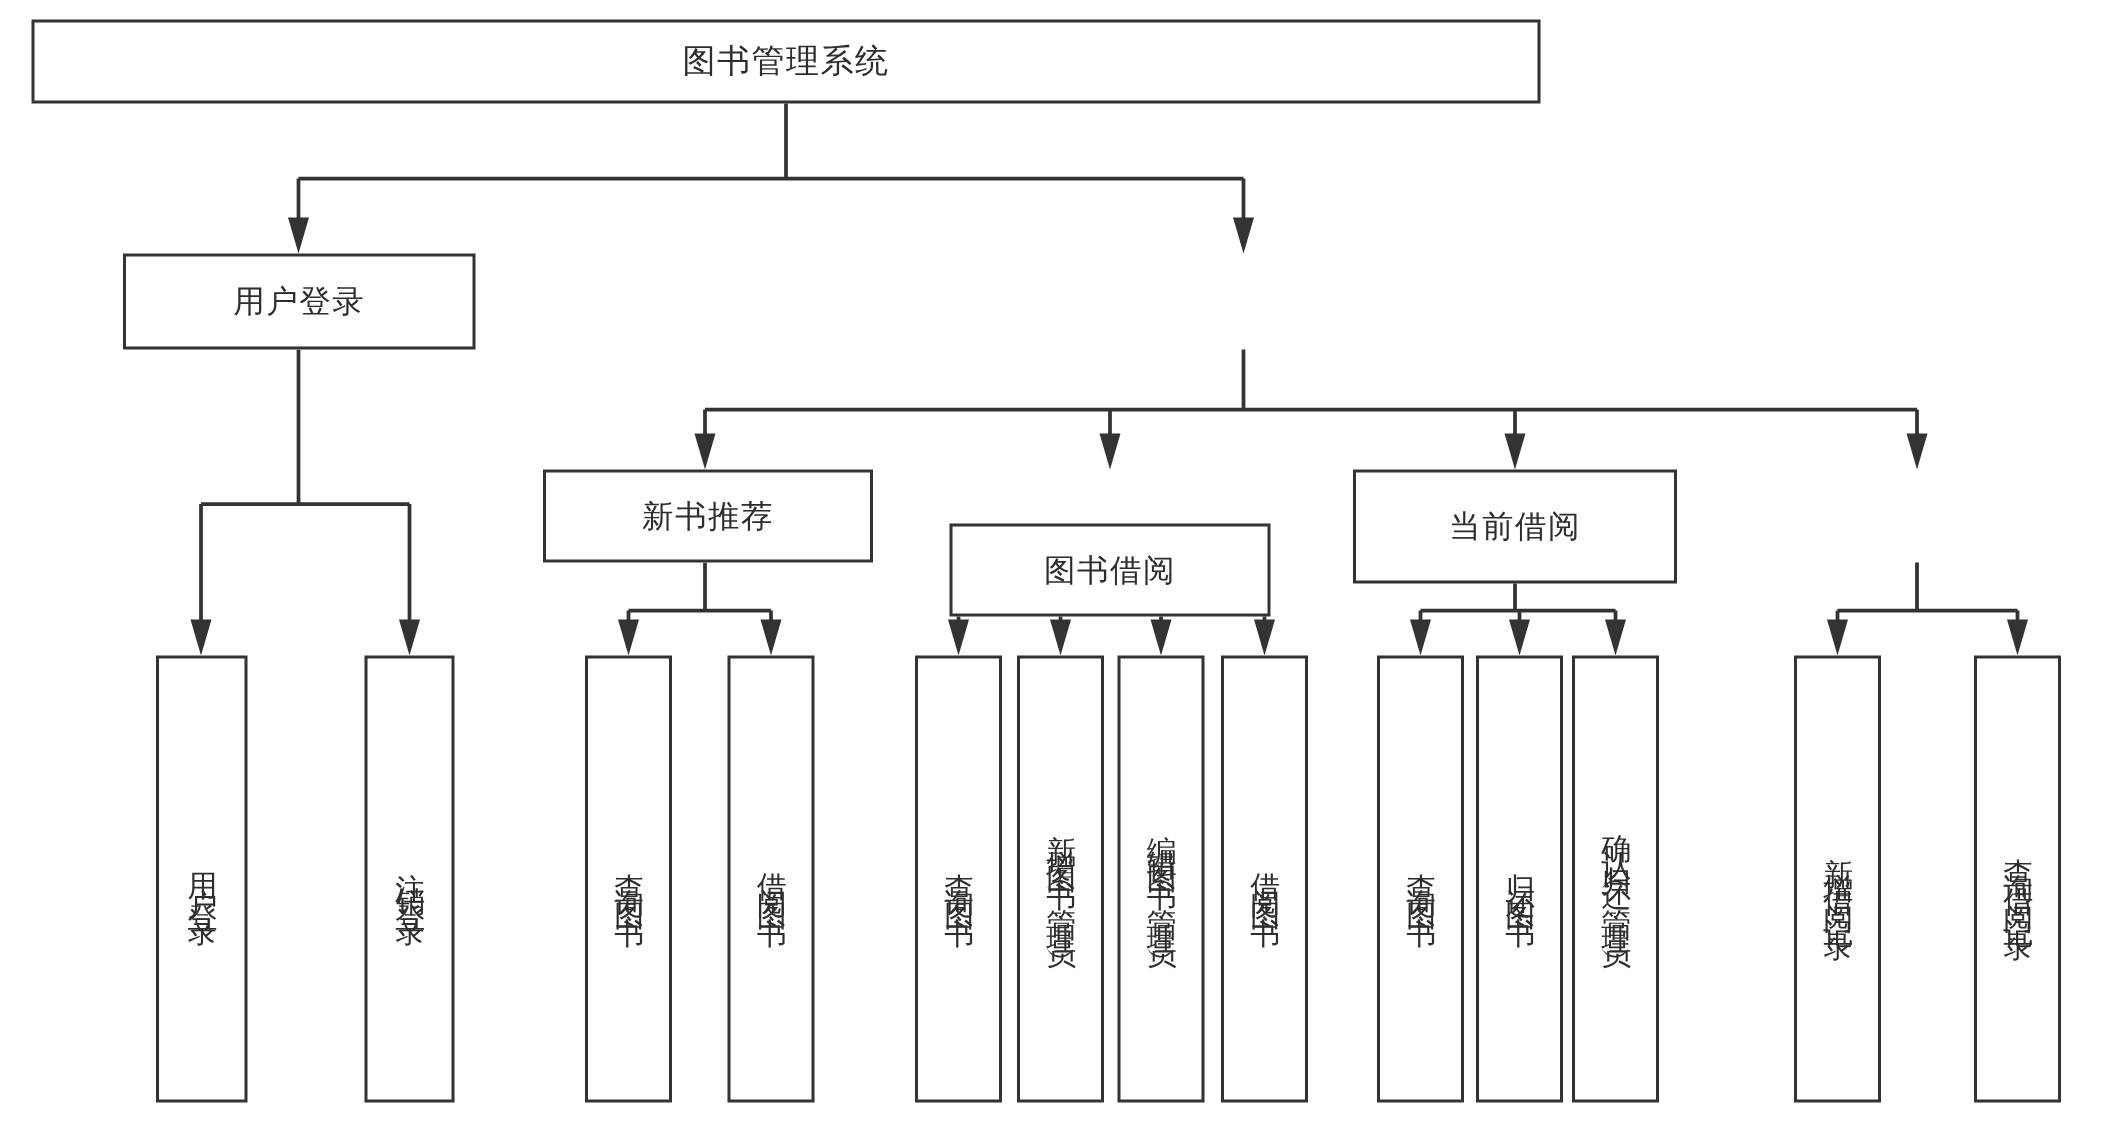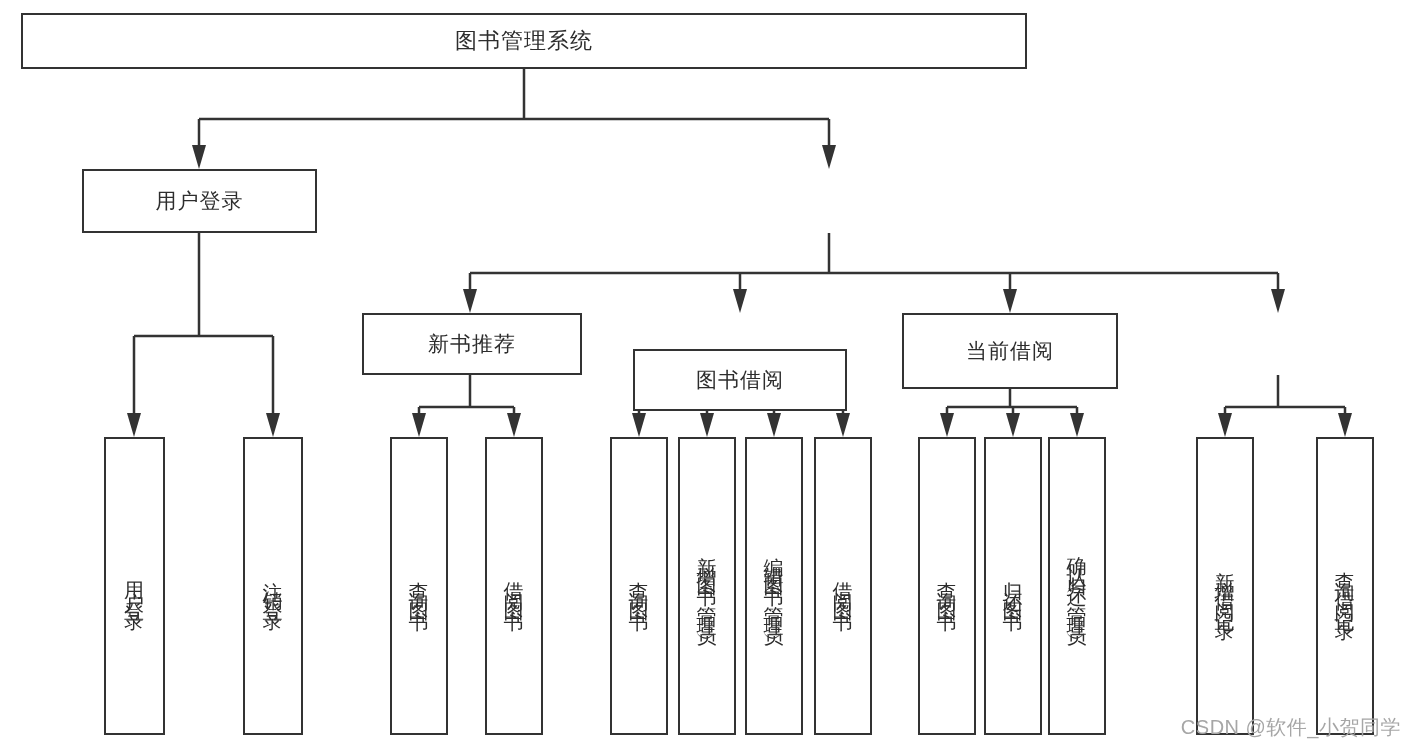--- a/index.html
+++ b/index.html
@@ -145,15 +145,14 @@
       <span class="vtext">确认归还（管理员）</span>
     </div>
 
   <div class="node v" style="left:1196px;top:437px;width:58px;height:298px;">
       <span class="vtext">新增借阅记录</span>
     </div>
   <div class="node v" style="left:1316px;top:437px;width:58px;height:298px;">
       <span class="vtext">查询借阅记录</span>
     </div>
 
-  <div class="watermark">CSDN @软件_小贺同学</div>
 
 </div>
 
 </body></html>

